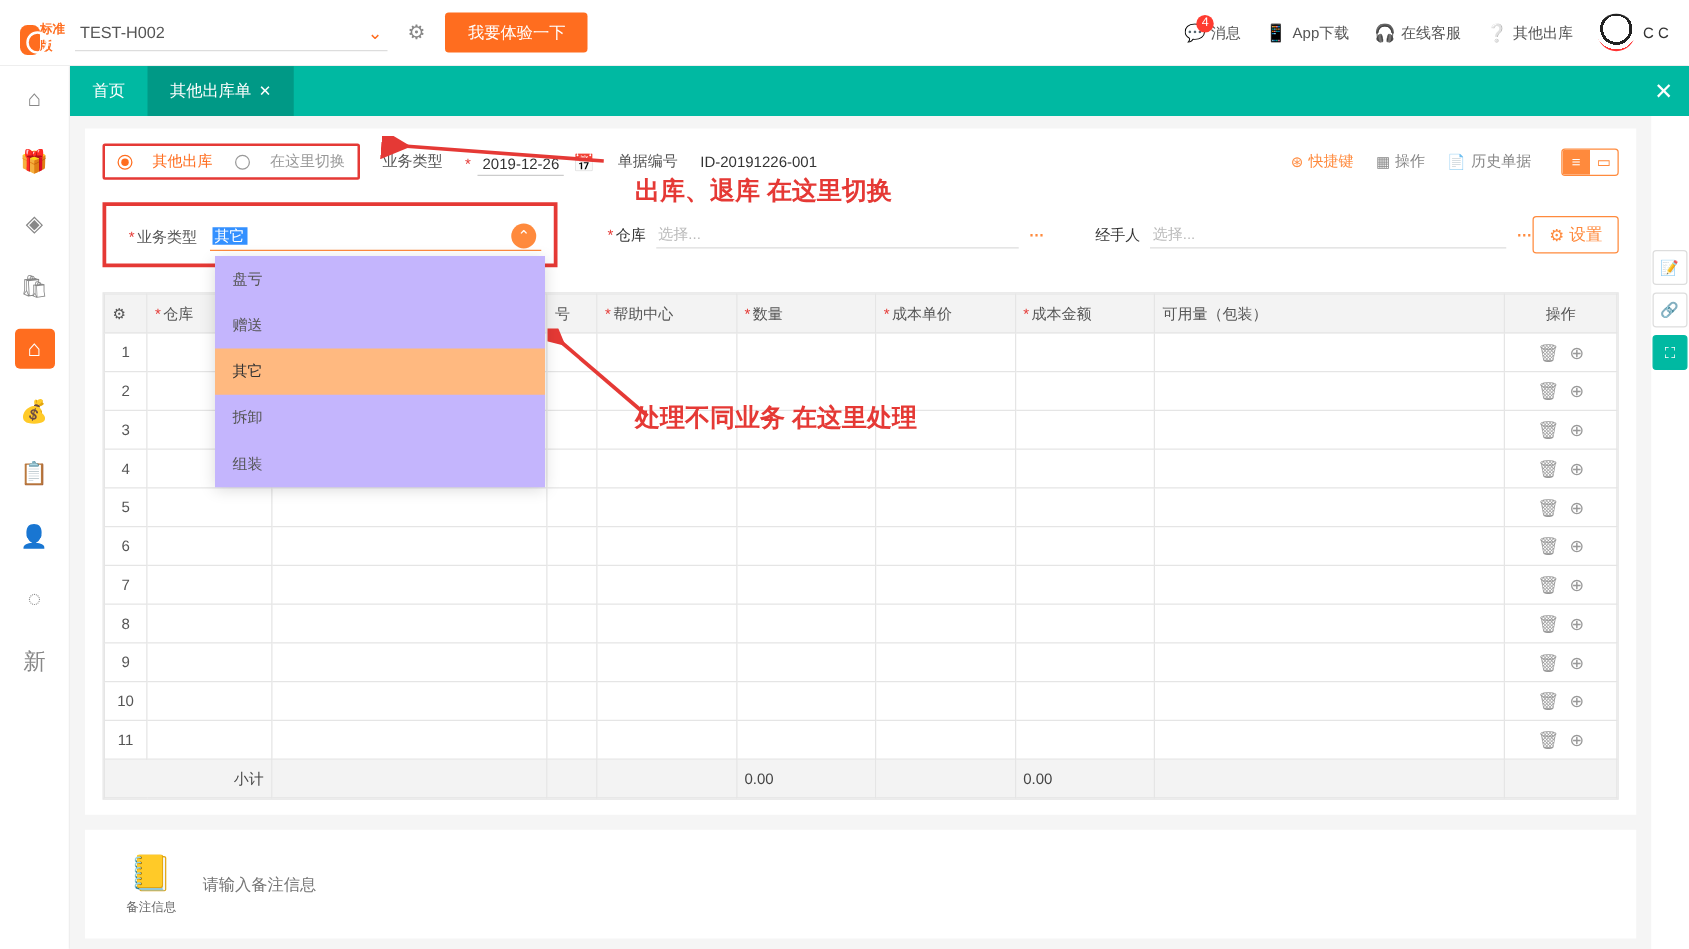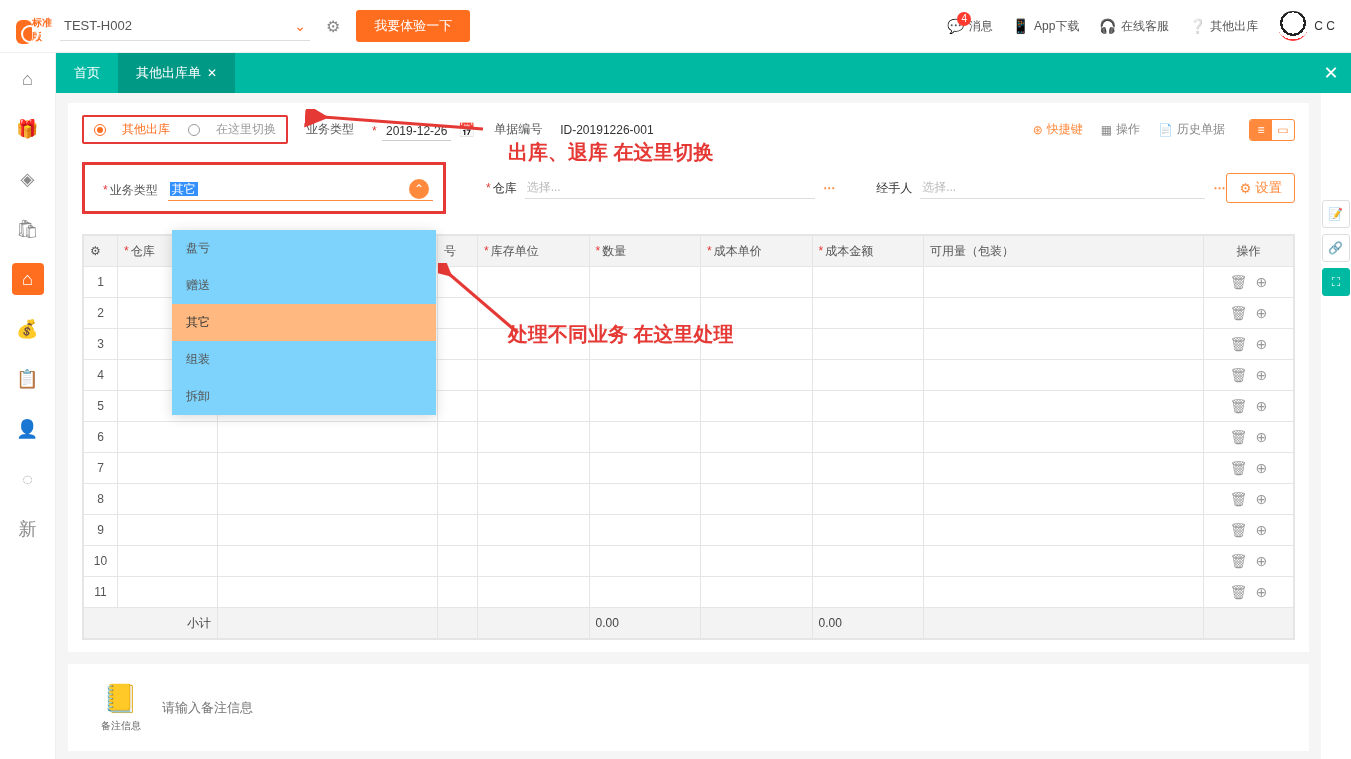--- a/index.html
+++ b/index.html
@@ -49,21 +49,21 @@
 .vt{width:22px;height:20px;display:flex;align-items:center;justify-content:center;font-size:12px;cursor:pointer}
 .vt.act{background:#ff8a3d;color:#fff}
 .vt:not(.act){color:#ff8a3d}
 .anno-red{color:#e53935;font-size:20px;font-weight:bold;position:absolute}
 .arrow-svg{position:absolute;pointer-events:none}
 .filter-row{display:flex;align-items:center;padding:18px 0 8px;position:relative}
 .biz-box{border:3px solid #e53935;padding:14px 10px 10px 18px;width:364px;position:relative;display:flex;align-items:center}
 .biz-input{flex:1;border:none;border-bottom:1px solid #ff8a3d;padding:2px;font-size:12px}
 .biz-input .sel-text{background:#3390ff;color:#fff;padding:0 2px}
 .biz-caret{position:absolute;right:14px;top:14px;width:20px;height:20px;background:#ff8a3d;border-radius:50%;display:flex;align-items:center;justify-content:center;color:#fff;font-size:12px}
-.dropdown{position:absolute;left:87px;top:65px;width:264px;background:#7dd3fc;box-shadow:0 2px 12px rgba(0,0,0,.15);z-index:5}
+.dropdown{position:absolute;left:87px;top:40px;width:264px;background:#c4b5fd;box-shadow:0 2px 12px rgba(0,0,0,.15);z-index:5}
 .dd-item{padding:10px 14px;font-size:12px;color:#555;cursor:pointer}
 .dd-item.hover{background:#ffb980;color:#333}
 .wh-field{margin-left:40px;display:flex;align-items:center;gap:8px;flex:1}
 .wh-input{flex:1;max-width:300px;border:none;border-bottom:1px solid #ddd;color:#bbb;padding:2px;font-size:12px}
 .dots{color:#ff8a3d;font-weight:bold;letter-spacing:1px;cursor:pointer}
 .settings-btn{border:1px solid #ff8a3d;color:#ff8a3d;background:#fff;border-radius:3px;padding:5px 12px;cursor:pointer;display:flex;align-items:center;gap:4px;margin-left:auto}
 .tbl-wrap{margin-top:12px;border:1px solid #e5e5e5}
 .tbl{width:100%;border-collapse:collapse;table-layout:fixed}
 .tbl th,.tbl td{border:1px solid #e5e5e5;height:31px;font-size:12px;text-align:left;padding:0 6px;color:#555}
 .tbl th{background:#f3f3f3;font-weight:normal}
@@ -192,22 +192,22 @@
         <span class="hl-label" style="margin-right:10px">业务类型</span>
         <div class="biz-input">
           <span class="sel-text">其它</span>
         </div>
         <div class="biz-caret">⌃</div>
 
         <div class="dropdown">
           <div class="dd-item">盘亏</div>
           <div class="dd-item">赠送</div>
           <div class="dd-item hover">其它</div>
+          <div class="dd-item">拆卸</div>
           <div class="dd-item">组装</div>
-          <div class="dd-item">拆卸</div>
         </div>
       </div>
 
       <div class="wh-field">
         <span><span class="req">*</span><span>仓库</span></span>
         <div class="wh-input">选择...</div>
         <span class="dots">⋯</span>
       </div>
 
       <div class="wh-field">
@@ -233,21 +233,21 @@
     </svg>
 
     <div class="tbl-wrap">
       <table class="tbl">
         <thead>
           <tr>
             <th class="ghdr">⚙</th>
             <th style="width:100px"><span class="req">*</span><span>仓库</span></th>
             <th style="width:220px"></th>
             <th style="width:40px">号</th>
-            <th><span class="req">*</span><span>库存单位</span></th>
+            <th><span class="req">*</span><span>帮助中心</span></th>
             <th><span class="req">*</span><span>数量</span></th>
             <th><span class="req">*</span><span>成本单价</span></th>
             <th><span class="req">*</span><span>成本金额</span></th>
             <th style="width:280px">可用量（包装）</th>
             <th class="op">操作</th>
           </tr>
         </thead>
         <tbody id="tbody">
             <tr>
               <td class="num">1</td>

